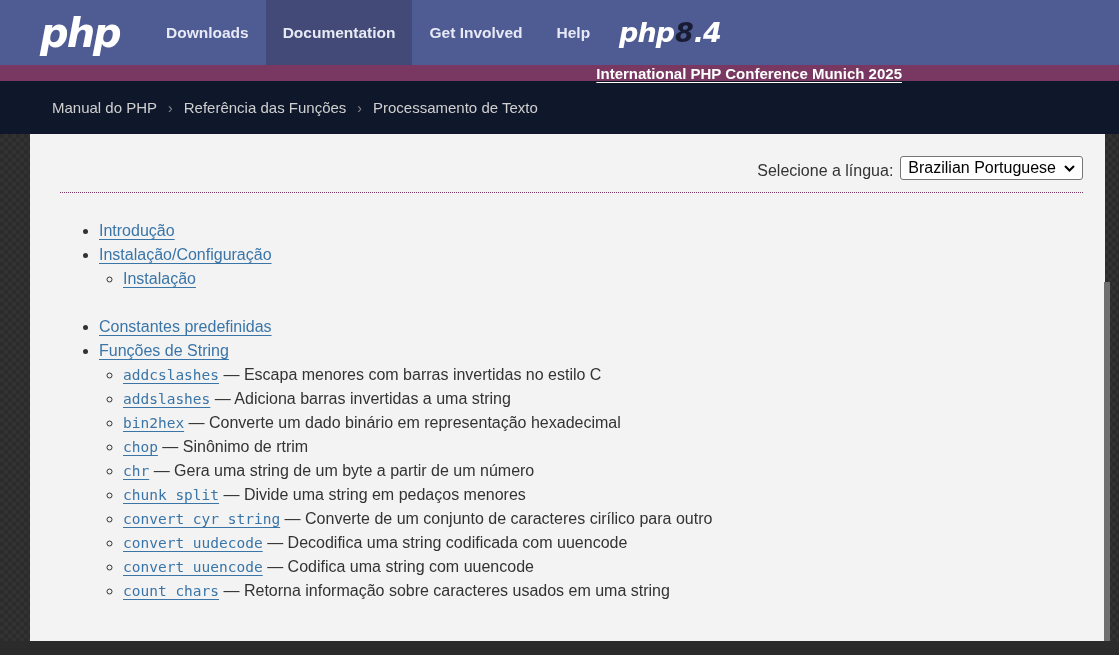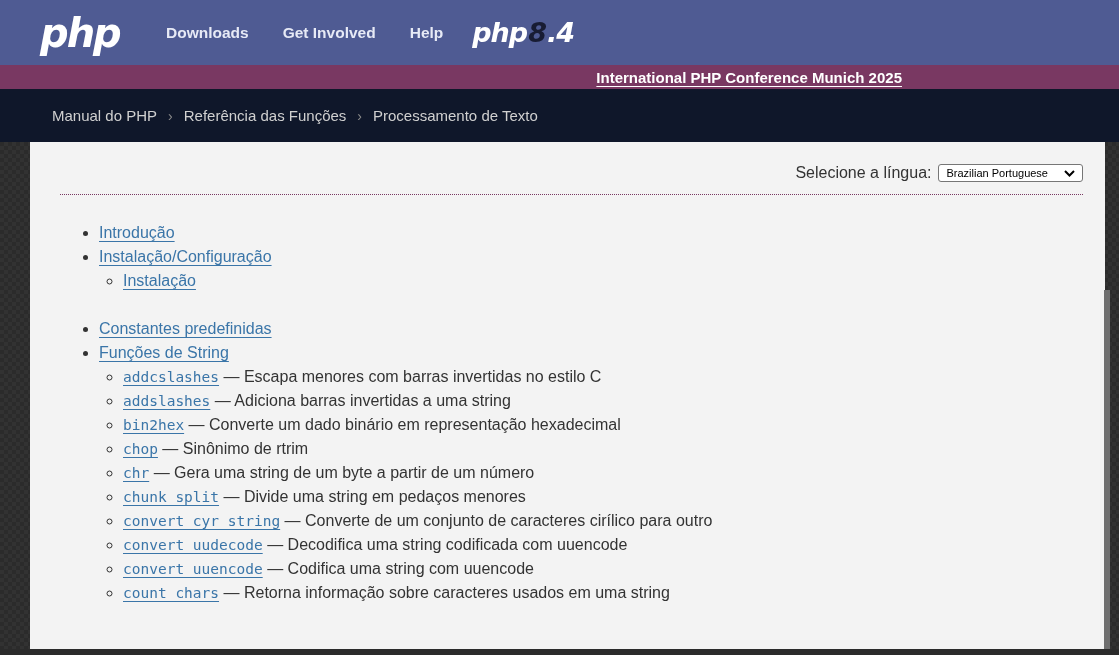--- a/index.html
+++ b/index.html
@@ -29,21 +29,21 @@
   .nav-item.active { background: #434a77; }
   .version-logo {
     display: flex; align-items: center; margin-left: 12px;
     font-style: italic; font-weight: 700; font-size: 27px; letter-spacing: -1px;
     color: #fff; text-decoration: none; font-family: "DejaVu Sans", sans-serif;
   }
   .version-eight { color: #181c33; padding: 0 1px; }
 
   
   .banner {
-    height: 24px; background: #793862;
+    height: 16px; background: #793862;
     display: flex; align-items: center; justify-content: flex-end;
     padding-right: 217px;
   }
   .banner a {
     color: #fff; font-size: 15px; font-weight: 600;
     text-decoration: underline; text-underline-offset: 3px;
   }
 
   
   .breadcrumb-bar {
@@ -72,23 +72,23 @@
     background: #6f6f6f;
   }
 
   
   .lang-row {
     display: flex; justify-content: flex-end; align-items: flex-end;
     margin-top: 12px; font-size: 16px; color: #333;
   }
   .lang-label { margin-right: 7px; }
   .select {
-    display: inline-flex; align-items: center; gap: 16px;
+    display: inline-flex; align-items: center; gap: 8px;
     background: #fff; border: 1px solid #767676; border-radius: 3px;
-    padding: 2px 7px; font-size: 11px; color: #000; cursor: default;
+    padding: 2px 7px; font-size: 16px; color: #000; cursor: default;
   }
   .select svg { display: block; }
 
   
   h1 {
     margin: 16px 0 0 8px; color: #793862;
     font-size: 30px; font-weight: 700; letter-spacing: 0;
   }
   .rule {
     margin: 12px 0 0 8px; border-bottom: 1.5px dotted #793862; height: 0;
@@ -102,20 +102,21 @@
   .mono { font-family: "DejaVu Sans Mono", monospace; font-size: 14.5px; }
   .desc { color: #333; }
 </style>
 </head>
 <body>
 
 <header class="nav">
   <a href="#" class="php-logo">php</a>
   <nav class="nav-items" id="nav-menu">
       <a href="#" class="nav-item">Downloads</a>
+      <a href="#" class="nav-item active">Documentation</a>
       <a href="#" class="nav-item">Get Involved</a>
       <a href="#" class="nav-item">Help</a>
     </nav>
   <a href="#" class="version-logo">
     <span>php</span>
       <span class="version-eight">8</span>
       <span>.4</span>
   </a>
 </header>
 

